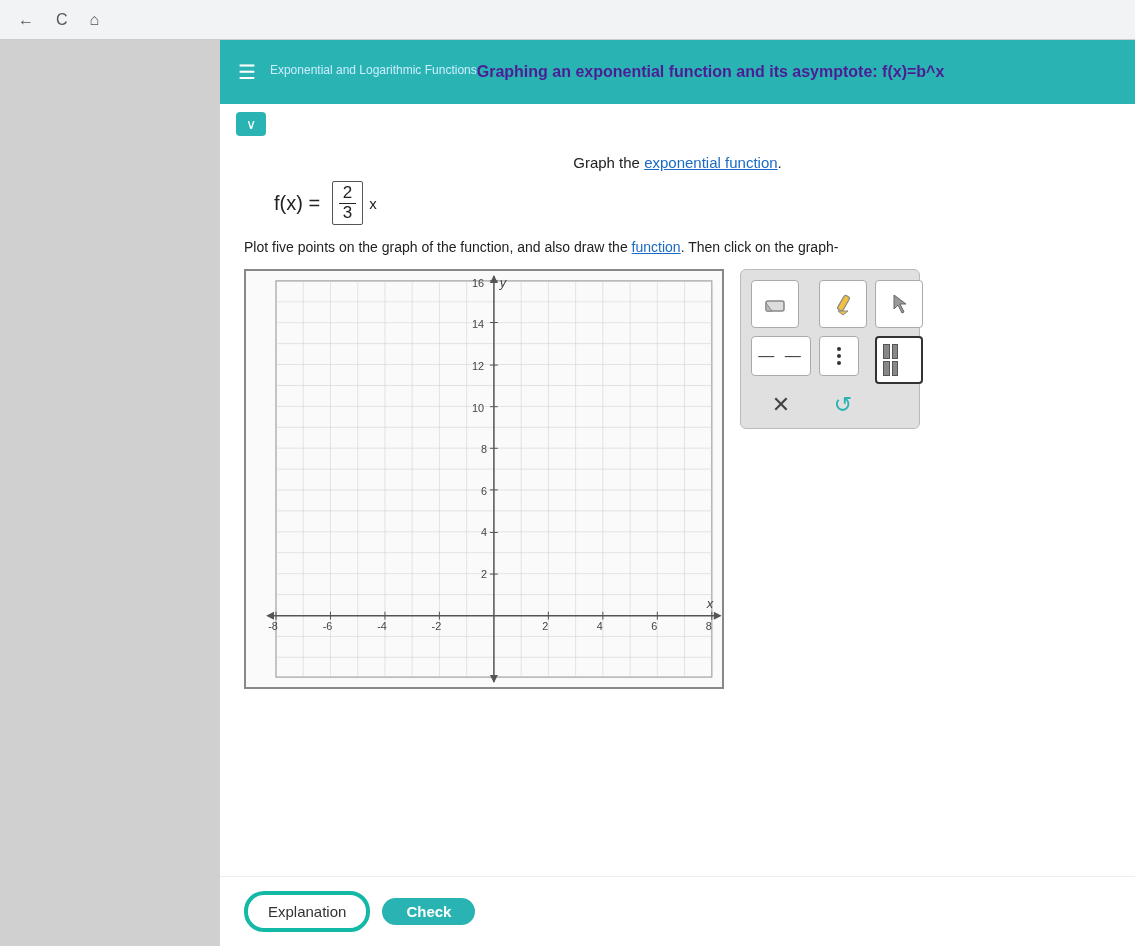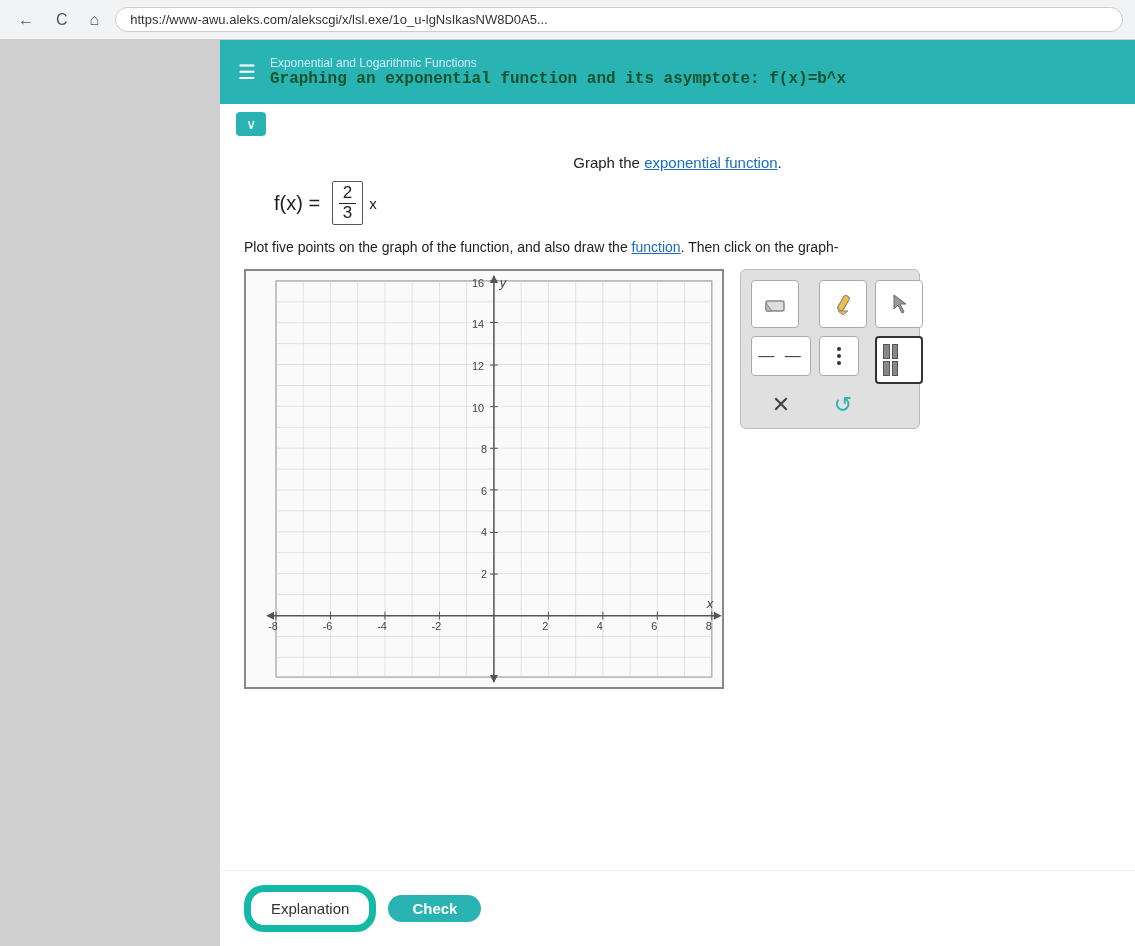--- a/index.html
+++ b/index.html
@@ -70,32 +70,31 @@
       gap: 14px;
       min-height: 64px;
     }
     .hamburger-icon {
       color: white;
       font-size: 20px;
       cursor: pointer;
     }
     .header-text {
       display: flex;
-      flex-direction: column;
+      flex-direction: row;
     }
     .header-subtitle {
       color: #cceeff;
       font-size: 12px;
       font-weight: normal;
     }
     .header-title {
-      color: #14532d;
+      color: #4c1d95;
       font-size: 16px;
       font-weight: bold;
-      font-family: Liberation Mono, monospace;
     }
 
     
     .chevron-row {
       padding: 8px 16px;
       background: white;
     }
     .chevron-btn {
       background: #2ab3b3;
       border: none;
@@ -246,21 +245,21 @@
     .action-bar {
       padding: 14px 24px;
       display: flex;
       gap: 12px;
       align-items: center;
       border-top: 1px solid #eee;
       background: white;
     }
     .explanation-btn {
       background: white;
-      border: 7px solid #14b8a6;
+      border: 4px solid #14b8a6;
       border-radius: 20px;
       padding: 8px 20px;
       font-size: 15px;
       cursor: pointer;
       color: #333;
     }
     .check-btn {
       background: #2ab3b3;
       border: none;
       border-radius: 20px;
@@ -283,21 +282,20 @@
       gap: 6px;
     }
   </style>
 </head>
 <body>
 
 <div class="browser-bar">
   <button class="browser-nav-btn">←</button>
   <button class="browser-nav-btn">C</button>
   <button class="browser-nav-btn">⌂</button>
-  <div class="browser-url-bar">https://www-awu.aleks.com/alekscgi/x/lsl.exe/1o_u-lgNsIkasNW8D0A5...</div>
 </div>
 
 <div class="main-wrapper">
 
   <div class="left-strip"></div>
 
   <div class="content-panel">
 
     <div class="header-bar">
       <span class="hamburger-icon">☰</span>

